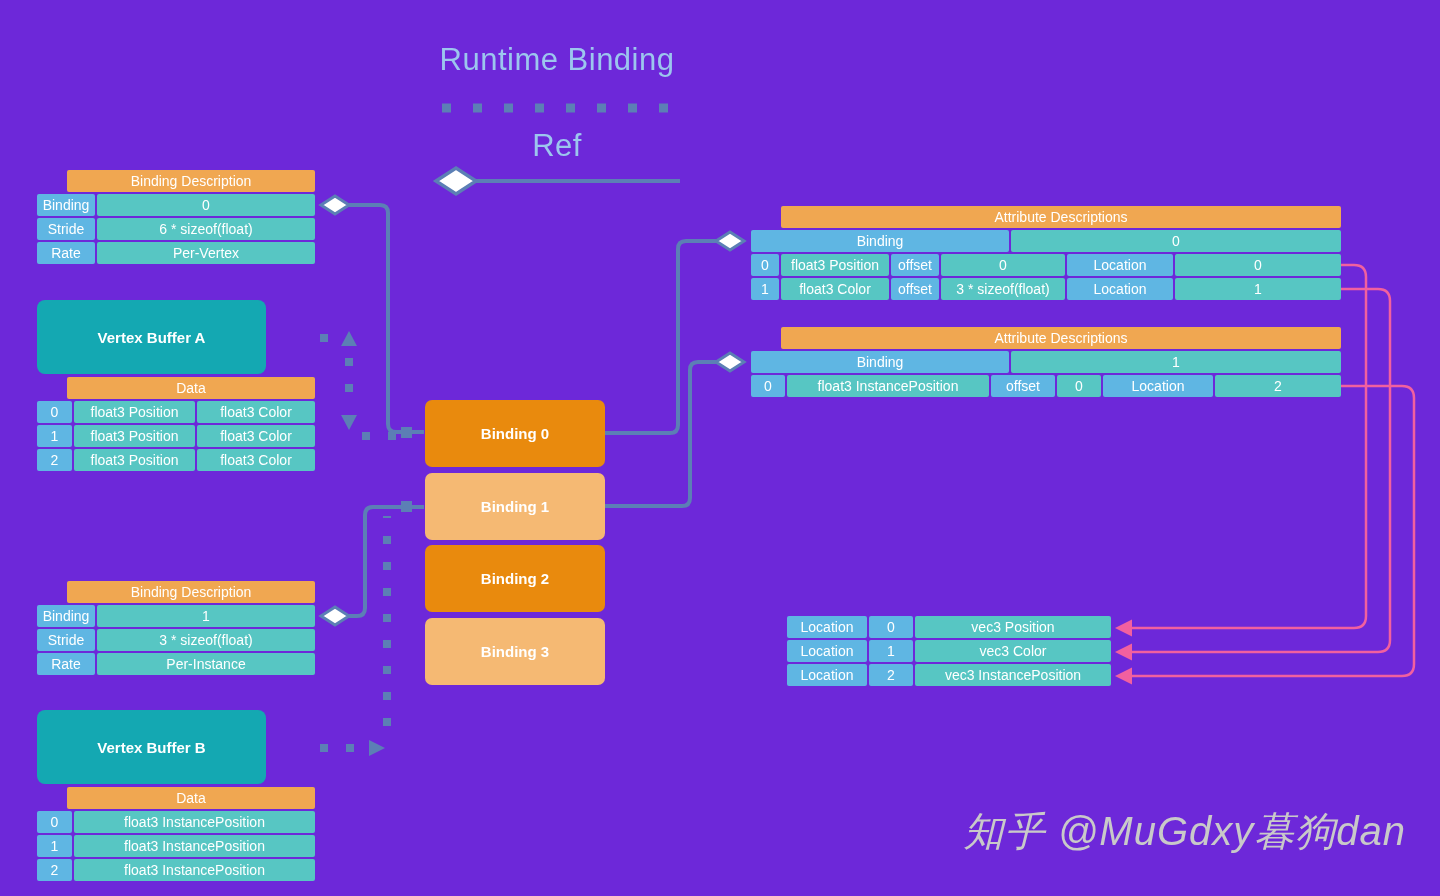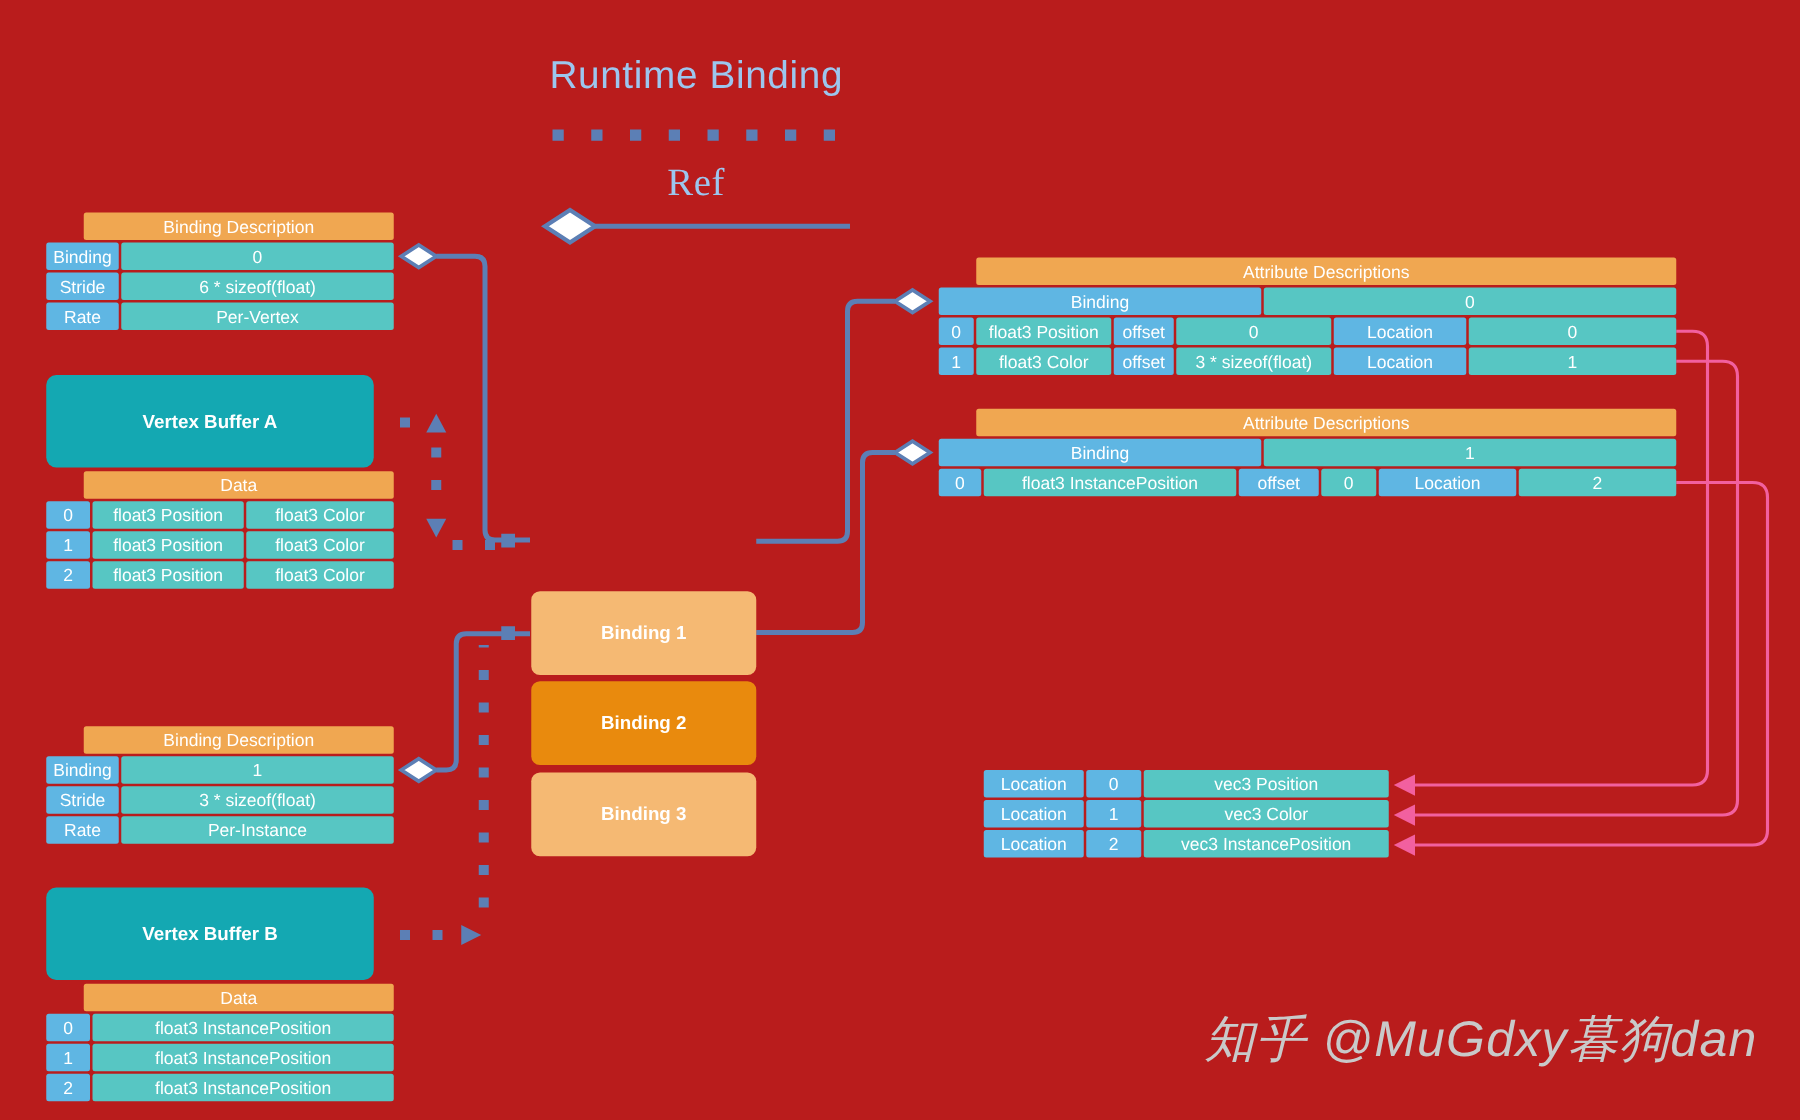--- a/index.html
+++ b/index.html
@@ -1,17 +1,17 @@
 <!DOCTYPE html>
 <html><head>
 <meta charset="utf-8">
 <style>
   html,body{margin:0;padding:0;background:#fff;}
   .canvas{
-    position:relative;width:1440px;height:896px;background:#b91c1c;
+    position:relative;width:1440px;height:896px;background:#6d28d9;
     font-family:"Liberation Sans", sans-serif;overflow:hidden;
   }
   .connectors{position:absolute;left:0;top:0;width:1440px;height:896px;pointer-events:none;}
   .big-title{
     position:absolute;text-align:center;color:#9CC6EE;font-size:31px;letter-spacing:0.5px;
   }
   .tbl{position:absolute;display:flex;flex-direction:column;gap:2px;}
   .row{display:grid;gap:2px;}
   .full{grid-template-columns:1fr;padding-left:30px;}
   .bd-row{grid-template-columns:58px 1fr;}
@@ -25,21 +25,21 @@
     height:22px;display:flex;align-items:center;justify-content:center;
     color:#ffffff;font-size:14px;border-radius:2px;white-space:nowrap;overflow:hidden;
   }
   .hdr{background:#F0A751;}
   .lbl{background:#5FB6E3;}
   .val{background:#57C6C3;}
   .box{
     position:absolute;display:flex;align-items:center;justify-content:center;
     color:#fff;font-weight:bold;font-size:15px;border-radius:8px;
   }
-  .buffer{background:#14A8B2;left:37px;width:262px;height:74px;}
+  .buffer{background:#14A8B2;left:37px;width:229px;height:74px;}
   .bind-dark{background:#E98A0D;}
   .bind-light{background:#F5B973;align-items:center;}
   .binding-box{left:425px;width:180px;height:67px;border-radius:7px;}
   .shader{background:#E55140;left:787px;top:544px;width:324px;height:68px;}
   .watermark{
     position:absolute;right:34px;top:804px;color:#C9C9C9;font-size:40px;
     letter-spacing:1px;
     font-style:italic;
   }
 </style>
@@ -103,21 +103,21 @@
       <path d="M1341,289 H1378 Q1390,289 1390,301 V640 Q1390,652 1378,652 H1131" stroke="#F2609F" stroke-width="2.5" fill="none"></path>
       <polygon points="1115,652 1132,643.5 1132,660.5" fill="#F2609F"></polygon>
     </g>
     <g>
       <path d="M1341,386 H1402 Q1414,386 1414,398 V664 Q1414,676 1402,676 H1131" stroke="#F2609F" stroke-width="2.5" fill="none"></path>
       <polygon points="1115,676 1132,667.5 1132,684.5" fill="#F2609F"></polygon>
     </g>
   </svg>
 
   <div class="big-title" style="left:377px;top:42px;width:360px;">Runtime Binding</div>
-  <div class="big-title" style="left:377px;top:128px;width:360px;font-family:Liberation Serif, serif;">Ref</div>
+  <div class="big-title" style="left:377px;top:128px;width:360px;">Ref</div>
 
   <div class="tbl" style="left:37px;top:170px;width:278px;">
     <div class="row full">
         <div class="cell hdr">Binding Description</div>
       </div>
     <div class="row bd-row">
       <div class="cell lbl">Binding</div>
       <div class="cell val">0</div>
     </div>
     <div class="row bd-row">
@@ -186,20 +186,23 @@
     <div class="row bufb-row">
       <div class="cell lbl">1</div>
       <div class="cell val">float3 InstancePosition</div>
     </div>
     <div class="row bufb-row">
       <div class="cell lbl">2</div>
       <div class="cell val">float3 InstancePosition</div>
     </div>
   </div>
 
+  <div class="box binding-box bind-dark" style="top:400px;">
+      <span>Binding 0</span>
+    </div>
   <div class="box binding-box bind-light" style="top:473px;">
       <span>Binding 1</span>
     </div>
   <div class="box binding-box bind-dark" style="top:545px;">
       <span>Binding 2</span>
     </div>
   <div class="box binding-box bind-light" style="top:618px;">
       <span>Binding 3</span>
     </div>
 

